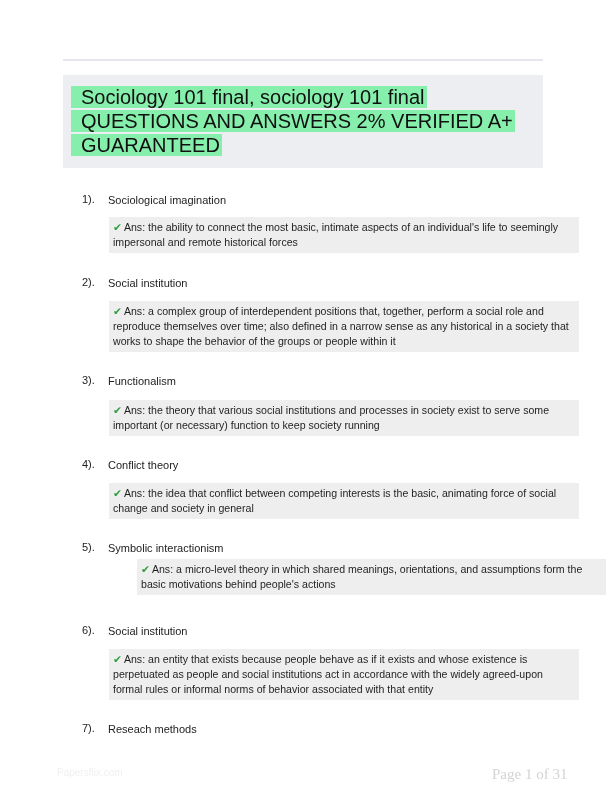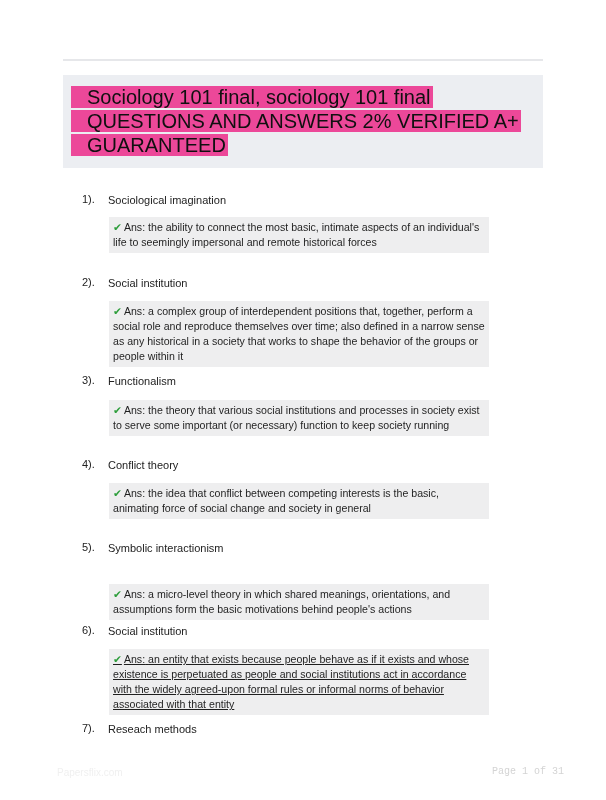--- a/index.html
+++ b/index.html
@@ -11,42 +11,42 @@
     position: absolute; left: 63px; top: 59px; width: 480px; height: 2px;
     background: #e6e7ea;
   }
   .title-box {
     position: absolute; left: 63px; top: 75px; width: 480px; height: 93px;
     background: #eceef2; box-sizing: border-box; padding: 10px 8px 0 8px;
   }
   .title {
     margin: 0; font-size: 20px; line-height: 24px; font-weight: normal; color: #101010;
   }
-  .title span.hl { background: #ec4899; padding: 0 2px 0 16px; box-decoration-break: clone; -webkit-box-decoration-break: clone; }
+  .title span.hl { background: #86efac; padding: 0 2px 0 10px; box-decoration-break: clone; -webkit-box-decoration-break: clone; }
   .qa {
     position: absolute; left: 0; width: 606px;
   }
   .qnum {
     position: absolute; left: 82px; top: 0; font-size: 11px; color: #222;
   }
   .qtext {
     position: absolute; left: 108px; top: 1px; font-size: 11px; color: #222;
   }
   .ans {
-    position: absolute; left: 109px; width: 380px; background: #eeeeef;
+    position: absolute; left: 109px; width: 470px; background: #eeeeef;
     box-sizing: border-box; padding: 3px 4px 3px 4px;
     font-size: 10.6px; line-height: 15px; color: #1f1f1f;
   }
   .check { color: #2e9e3c; font-weight: bold; margin-right: 2px; }
   .footer-left {
     position: absolute; left: 57px; top: 767px; font-size: 10px; color: #f0f0f0;
   }
   .footer-right {
-    position: absolute; left: 492px; top: 766px; font-size: 10px; color: #d4d4d4;
-    font-family: Liberation Mono, monospace;
+    position: absolute; left: 492px; top: 766px; font-size: 15px; color: #d4d4d4;
+    font-family: Liberation Serif, serif;
   }
 </style>
 </head>
 <body>
 
 <div class="top-rule"></div>
 
 <div class="title-box">
   <h1 class="title"><span class="hl">Sociology 101 final, sociology 101 final</span><br><span class="hl">QUESTIONS AND ANSWERS 2% VERIFIED A+</span><br><span class="hl">GUARANTEED</span></h1>
 </div>
@@ -79,29 +79,29 @@
   <span class="qnum">4).</span>
   <span class="qtext">Conflict theory</span>
   <div class="ans" style="top:25px;">
     <span class="check">✔</span><span>Ans:</span> <span>the idea that conflict between competing interests is the basic, animating force of social change and society in general</span>
   </div>
 </div>
 
 <div class="qa" style="top:541px;">
   <span class="qnum">5).</span>
   <span class="qtext">Symbolic interactionism</span>
-  <div class="ans" style="top:43px;">
+  <div class="ans" style="top:18px;margin-left:28px;">
     <span class="check">✔</span><span>Ans:</span> <span>a micro-level theory in which shared meanings, orientations, and assumptions form the basic motivations behind people's actions</span>
   </div>
 </div>
 
 <div class="qa" style="top:624px;">
   <span class="qnum">6).</span>
   <span class="qtext">Social institution</span>
-  <div class="ans" style="top:25px;text-decoration:underline;">
+  <div class="ans" style="top:25px;">
     <span class="check">✔</span><span>Ans:</span> <span>an entity that exists because people behave as if it exists and whose existence is perpetuated as people and social institutions act in accordance with the widely agreed-upon formal rules or informal norms of behavior associated with that entity</span>
   </div>
 </div>
 
 <div class="qa" style="top:722px;">
   <span class="qnum">7).</span>
   <span class="qtext">Reseach methods</span>
 </div>
 
 <div class="footer-left">Papersflix.com</div>

